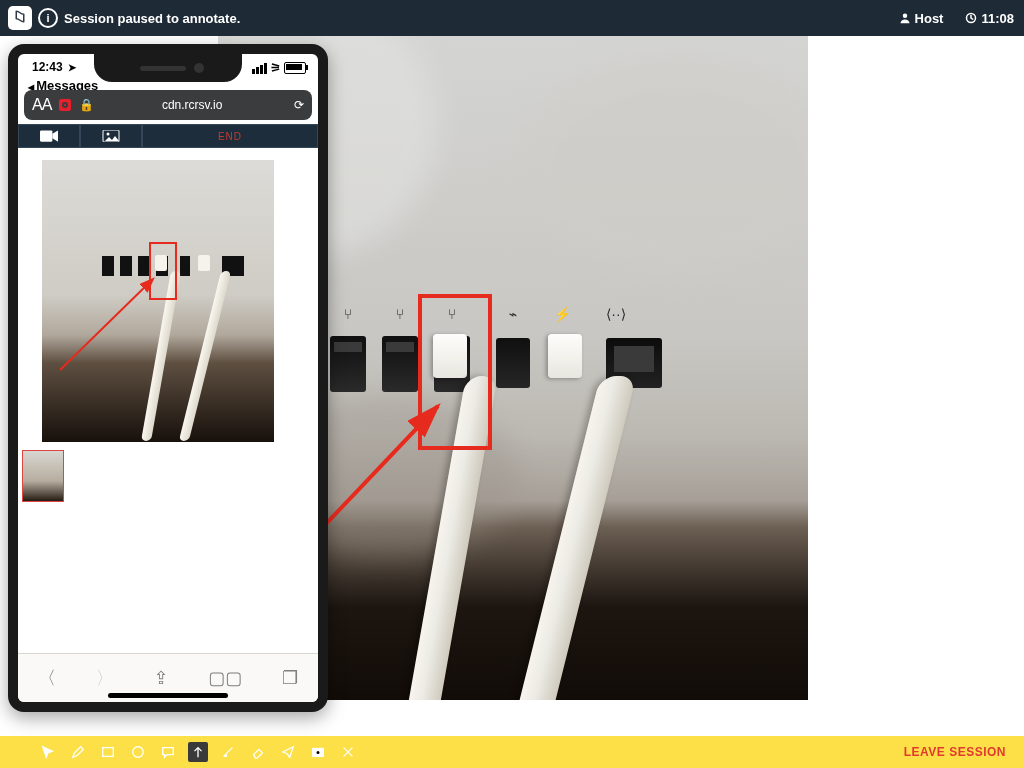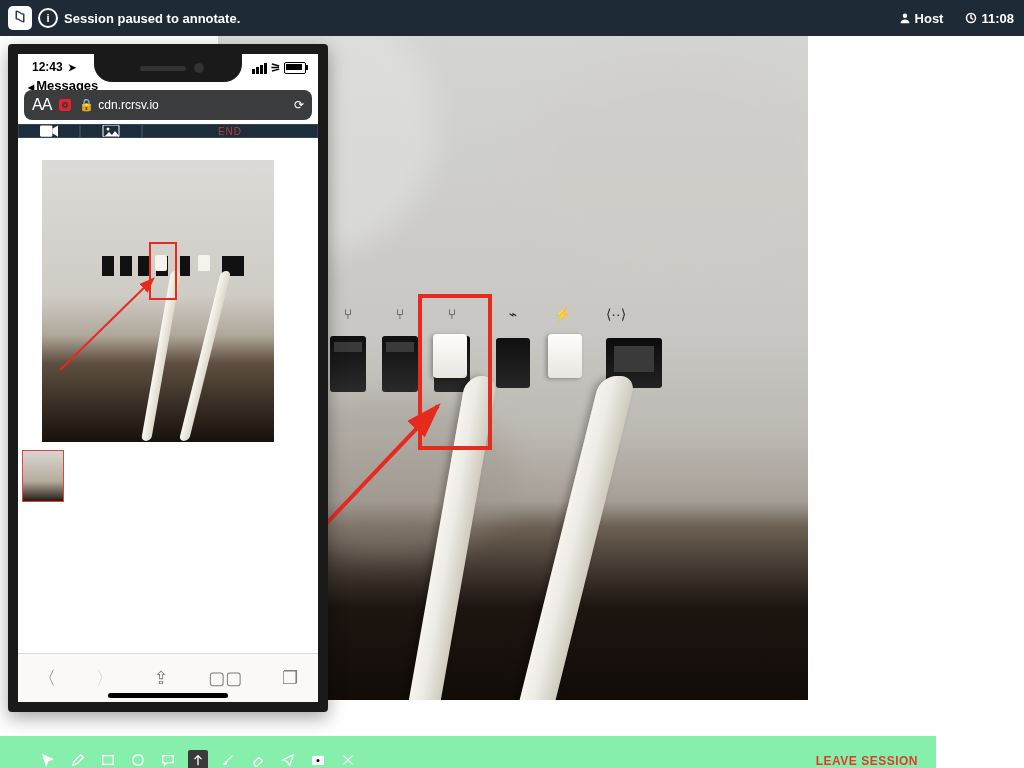--- a/index.html
+++ b/index.html
@@ -42,21 +42,21 @@
   .eth{position:absolute;width:56px;height:50px;background:linear-gradient(180deg,#0c0c0c,#222);border-radius:3px;}
   .eth::after{content:"";position:absolute;left:8px;top:8px;width:40px;height:26px;background:#3a3a3a;}
 
   .cable{position:absolute;width:32px;background:linear-gradient(90deg,#f7f4ed,#ecebe5 40%,#cfcabd);border-radius:16px;box-shadow:-4px 0 6px rgba(0,0,0,.25);}
   .plug{position:absolute;width:34px;height:44px;background:linear-gradient(180deg,#fdfdfb,#e8e6df);border-radius:4px;box-shadow:-2px 1px 4px rgba(0,0,0,.3);}
 
   
   .anno-rect{position:absolute;border:4px solid var(--accent-red);}
 
   
-  .phone{position:absolute;left:8px;top:44px;width:300px;height:648px;border:10px solid #1a1a1a;border-radius:4px;background:#fff;box-shadow:0 6px 18px rgba(0,0,0,.35);overflow:hidden;z-index:40;}
+  .phone{position:absolute;left:8px;top:44px;width:300px;height:648px;border:10px solid #1a1a1a;border-radius:16px;background:#fff;box-shadow:0 6px 18px rgba(0,0,0,.35);overflow:hidden;z-index:40;}
   .notch{position:absolute;left:50%;top:0;transform:translateX(-50%);width:148px;height:28px;background:#1a1a1a;border-bottom-left-radius:18px;border-bottom-right-radius:18px;z-index:60;}
   .notch::before{content:"";position:absolute;left:46px;top:12px;width:46px;height:5px;border-radius:3px;background:#333;}
   .notch::after{content:"";position:absolute;left:100px;top:9px;width:10px;height:10px;border-radius:50%;background:#333;}
 
   .p-status{position:absolute;top:4px;left:0;width:100%;height:24px;font-size:12px;font-weight:600;color:#000;}
   .p-status .time{position:absolute;left:14px;top:2px;}
   .p-status .loc{position:absolute;left:50px;top:4px;font-size:10px;}
   .p-status .back{position:absolute;left:10px;top:20px;font-size:13px;color:#000;}
   .p-status .back::before{content:"◀";font-size:8px;margin-right:2px;}
   .p-status .right{position:absolute;right:12px;top:3px;display:flex;align-items:center;gap:3px;}
@@ -65,43 +65,43 @@
   .bars i:nth-child(1){height:5px}.bars i:nth-child(2){height:7px}.bars i:nth-child(3){height:9px}.bars i:nth-child(4){height:11px}
   .batt{width:20px;height:10px;border:1px solid #000;border-radius:2px;position:relative;}
   .batt::after{content:"";position:absolute;right:-3px;top:2px;width:2px;height:5px;background:#000;}
   .batt i{display:block;width:16px;height:6px;margin:1px;background:#000;}
 
   .p-url{position:absolute;top:36px;left:6px;right:6px;height:30px;background:#3a3c3e;border-radius:8px;display:flex;align-items:center;color:#fff;font-size:12px;}
   .p-url .aa{margin:0 8px;font-size:16px;letter-spacing:-1px;}
   .p-url .rec{width:12px;height:12px;background:#e6202c;border-radius:2px;margin-right:8px;position:relative;}
   .p-url .rec::after{content:"";position:absolute;left:3px;top:3px;width:6px;height:6px;border-radius:50%;background:#e6202c;box-shadow:0 0 0 2px #3a3c3e inset;}
   .p-url .lock{margin-right:4px;}
-  .p-url .addr{flex:1;}
+  .p-url .addr{flex:1;text-align:center;}
   .p-url .reload{margin:0 8px;}
 
-  .p-tool{position:absolute;top:70px;left:0;right:0;height:14px;background:#1e2d3b;display:flex;}
+  .p-tool{position:absolute;top:70px;left:0;right:0;height:24px;background:#1e2d3b;display:flex;}
   .p-tool div{flex:0 0 60px;border:1px solid #34475a;display:flex;align-items:center;justify-content:center;color:#fff;font-size:12px;}
   .p-tool .end{flex:1;border:1px solid #34475a;color:#c33b2f;font-size:10px;letter-spacing:1px;}
 
   .p-body{position:absolute;top:96px;left:0;right:0;bottom:48px;background:#fff;}
   .p-photo{position:absolute;left:24px;top:10px;width:232px;height:282px;background:linear-gradient(180deg,#dcdbd7 0%,#cfccc5 48%,#b1a89c 62%,#5e4f41 72%,#17100b 100%);overflow:hidden;}
   .p-photo .mini-port{position:absolute;top:96px;width:12px;height:20px;background:#111;}
   .p-photo .mini-cable{position:absolute;width:10px;background:linear-gradient(90deg,#f9f7f0,#ddd8cb);border-radius:5px;}
   .p-photo .mini-plug{position:absolute;width:12px;height:16px;background:#f5f3ec;border-radius:2px;}
   .p-photo .anno-rect{border-width:2px;}
 
   .p-thumb{position:absolute;left:4px;top:300px;width:40px;height:50px;border:1px solid #d44;background:linear-gradient(180deg,#d8d6d1,#b7ad9f 60%,#251b12);}
 
   .p-nav{position:absolute;bottom:0;left:0;right:0;height:48px;background:#faf9f8;border-top:1px solid #d9d7d4;display:flex;align-items:center;justify-content:space-around;color:#6b6b6b;font-size:18px;}
   .p-nav span{opacity:.85}
   .p-nav .disabled{opacity:.3}
   .home-ind{position:absolute;bottom:4px;left:50%;transform:translateX(-50%);width:120px;height:5px;border-radius:3px;background:#000;}
 
   
-  .bottombar{position:absolute;left:0;bottom:0;width:936px;height:32px;background:#86efac;display:flex;align-items:flex-end;z-index:50;}
+  .bottombar{position:absolute;left:0;bottom:0;width:1024px;height:32px;background:#fde047;display:flex;align-items:center;z-index:50;}
   .tools{display:flex;align-items:center;margin-left:40px;gap:14px;}
   .tool{width:16px;height:16px;display:flex;align-items:center;justify-content:center;color:#fff;}
   .tool svg{width:14px;height:14px;stroke:#fff;fill:none;stroke-width:1.5;}
   .tool.sel{background:#3a3a3a;border-radius:2px;padding:2px;margin:-2px;}
   .leave{margin-left:auto;margin-right:18px;color:#e03a2f;font-size:12px;font-weight:bold;letter-spacing:.5px;cursor:pointer;}
 </style>
 </head>
 <body>
 
 <div class="topbar">

